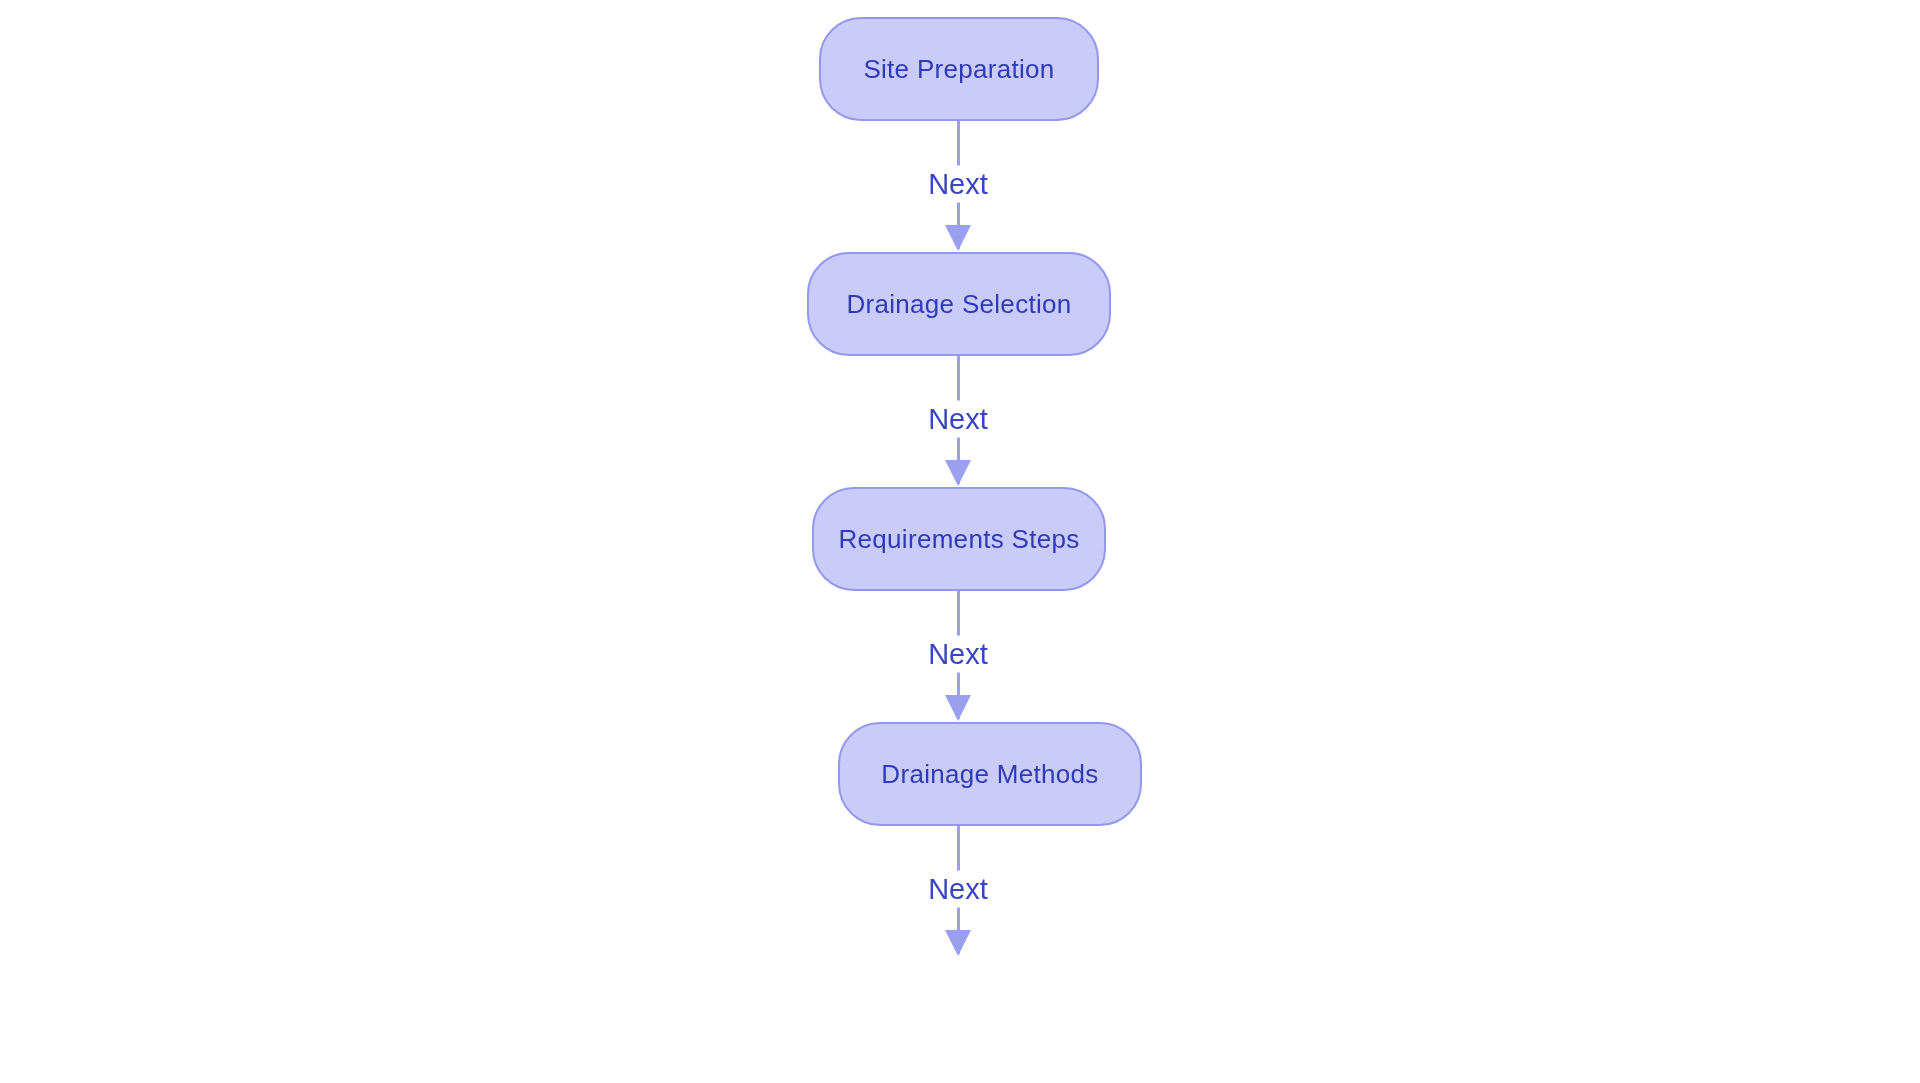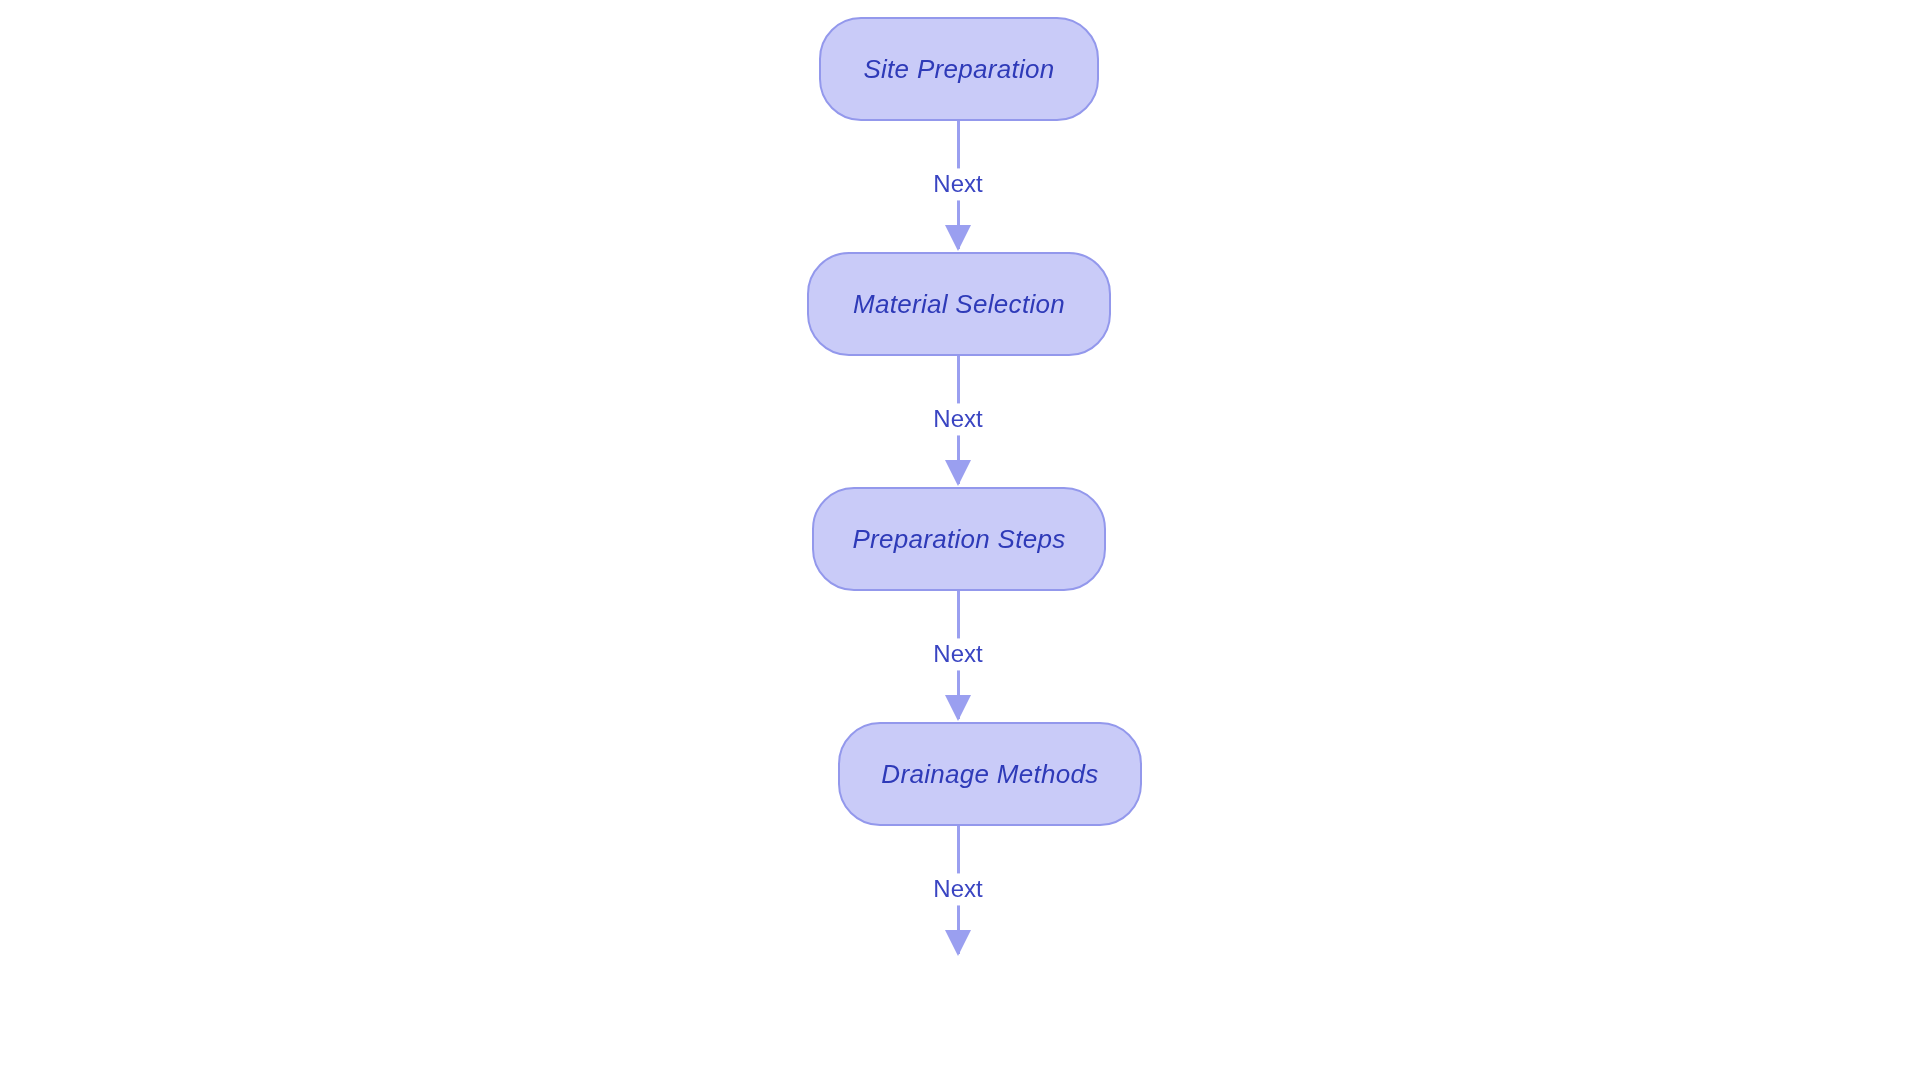--- a/index.html
+++ b/index.html
@@ -27,21 +27,20 @@
     justify-content:center;
     height:104px;
     background:var(--node-fill);
     border:2px solid var(--node-border);
     border-radius:42px;
     color:var(--node-text);
     font-size:26px;
     font-weight:500;
     letter-spacing:0.3px;
     text-align:center;
-    font-style:italic;
   }
   .node-1{left:819px; top:17px;  width:280px;}
   .node-2{left:807px; top:252px; width:304px;}
   .node-3{left:812px; top:487px; width:294px;}
   .node-4{left:838px; top:722px; width:304px;}
   .node-5{left:749px; top:957px; width:420px;}
 
   .connector{
     position:absolute;
     left:898px;          
@@ -74,21 +73,21 @@
     border-top:26px solid var(--arrow);
   }
   .connector .edge-label{
     position:absolute;
     left:50%;
     top:50%;
     transform:translate(-50%,-58%);
     background:var(--bg);
     padding:2px 8px;
     color:var(--label-text);
-    font-size:24px;
+    font-size:29px;
     font-weight:500;
     white-space:nowrap;
     text-align:right;
   }
 </style>
 </head>
 <body>
 
 <div class="canvas">
 
@@ -96,31 +95,31 @@
     <span>Site Preparation</span>
   </div>
 
   <div class="connector conn-1">
     <div class="line"></div>
     <div class="arrowhead"></div>
     <span class="edge-label">Next</span>
   </div>
 
   <div class="flow-node node-2">
-    <span>Material Selection</span>
+    <span>Drainage Selection</span>
   </div>
 
   <div class="connector conn-2">
     <div class="line"></div>
     <div class="arrowhead"></div>
     <span class="edge-label">Next</span>
   </div>
 
   <div class="flow-node node-3">
-    <span>Preparation Steps</span>
+    <span>Requirements Steps</span>
   </div>
 
   <div class="connector conn-3">
     <div class="line"></div>
     <div class="arrowhead"></div>
     <span class="edge-label">Next</span>
   </div>
 
   <div class="flow-node node-4">
     <span>Drainage Methods</span>

